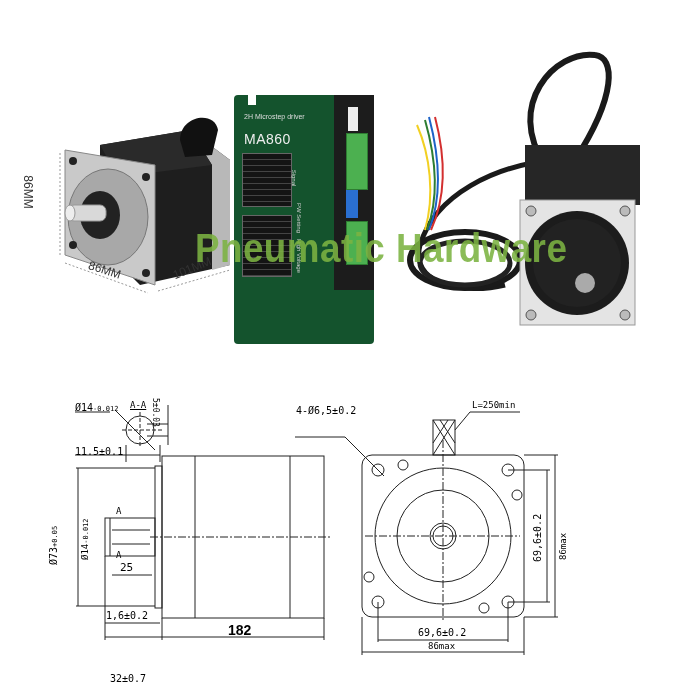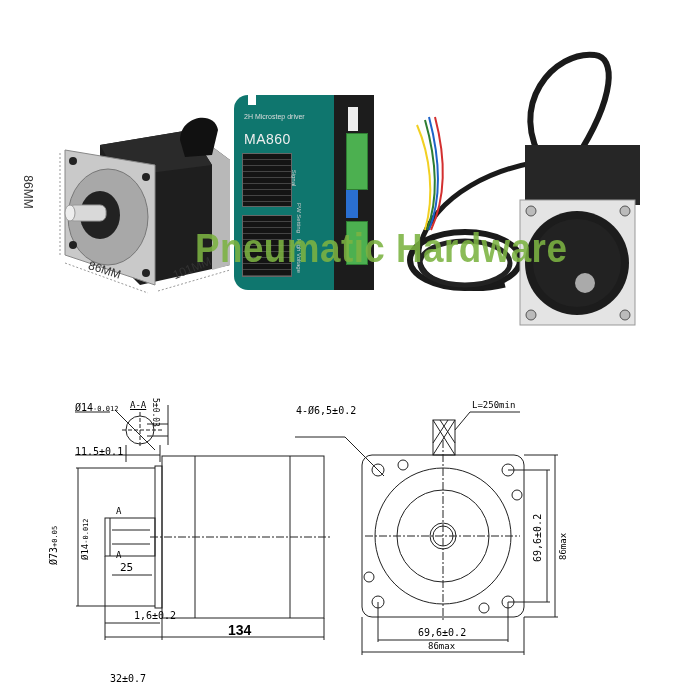--- a/index.html
+++ b/index.html
@@ -38,21 +38,21 @@
 
     <line x1="20" y1="58" x2="20" y2="160" stroke="#999" stroke-dasharray="2,2"></line>
     <line x1="25" y1="168" x2="108" y2="198" stroke="#999" stroke-dasharray="2,2"></line>
     <line x1="118" y1="196" x2="190" y2="175" stroke="#999" stroke-dasharray="2,2"></line>
   </svg>
   <div class="abs" style="left:-42px;top:90px;font-size:12px;color:#333;transform:rotate(90deg);transform-origin:center;width:60px;text-align:center;">86MM</div>
   <div class="abs" style="left:48px;top:168px;font-size:12px;color:#333;transform:rotate(18deg);">86MM</div>
   <div class="abs" style="left:132px;top:166px;font-size:12px;color:#333;transform:rotate(-22deg);">101MM</div>
 </div>
 
-<div class="abs" style="left:234px;top:95px;width:140px;height:195px;background:#0f766e;border-radius:14px;">
+<div class="abs" style="left:234px;top:95px;width:140px;height:249px;background:#14532d;border-radius:4px;">
   <div class="abs" style="left:14px;top:0;width:8px;height:10px;background:#fff;"></div>
   <div class="abs" style="left:10px;top:18px;font-size:7px;color:#ddd;">2H Microstep driver</div>
   <div class="abs" style="left:10px;top:36px;font-size:14px;color:#eee;letter-spacing:0.5px;">MA860</div>
 
   <div class="abs" style="left:8px;top:58px;width:48px;height:52px;border:1px solid #666;background:repeating-linear-gradient(#141414 0 5px,#444 5px 6px);"></div>
   <div class="abs" style="left:8px;top:120px;width:48px;height:60px;border:1px solid #666;background:repeating-linear-gradient(#141414 0 5px,#444 5px 6px);"></div>
 
   <div class="abs" style="left:52px;top:80px;font-size:6px;color:#ccc;transform:rotate(90deg);">Signal</div>
   <div class="abs" style="left:50px;top:120px;font-size:6px;color:#ccc;transform:rotate(90deg);">PW Setting</div>
   <div class="abs" style="left:48px;top:158px;font-size:6px;color:#ccc;transform:rotate(90deg);">High Voltage</div>
@@ -183,21 +183,21 @@
 <div class="abs" style="left:75px;top:446px;font-size:10px;font-family:'DejaVu Sans Mono',monospace;text-align:right;">11.5±0.1</div>
 <div class="abs" style="left:116px;top:506px;font-size:9px;font-family:'DejaVu Sans Mono',monospace;">A</div>
 <div class="abs" style="left:116px;top:550px;font-size:9px;font-family:'DejaVu Sans Mono',monospace;">A</div>
 <div class="abs" style="left:120px;top:561px;font-size:11px;font-family:'DejaVu Sans Mono',monospace;">25</div>
 <div class="abs" style="left:48px;top:565px;font-size:10px;font-family:'DejaVu Sans Mono',monospace;transform:rotate(-90deg);transform-origin:left top;white-space:nowrap;">
   <span>Ø73</span><span style="font-size:7px;">+0.05</span>
 </div>
 <div class="abs" style="left:80px;top:560px;font-size:9px;font-family:'DejaVu Sans Mono',monospace;transform:rotate(-90deg);transform-origin:left top;white-space:nowrap;">
   <span>Ø14</span><span style="font-size:7px;">-0.012</span>
 </div>
-<div class="abs" style="left:106px;top:610px;font-size:10px;font-family:'DejaVu Sans Mono',monospace;padding-left:28px;">1,6±0.2</div>
+<div class="abs" style="left:106px;top:610px;font-size:10px;font-family:'DejaVu Sans Mono',monospace;">1,6±0.2</div>
 <div class="abs" style="left:110px;top:625px;font-size:10px;font-family:'DejaVu Sans Mono',monospace;margin-top:48px;">32±0.7</div>
-<div class="abs" style="left:228px;top:622px;font-size:14px;font-weight:bold;">134</div>
+<div class="abs" style="left:228px;top:622px;font-size:14px;font-weight:bold;">182</div>
 <div class="abs" style="left:296px;top:405px;font-size:10px;font-family:'DejaVu Sans Mono',monospace;">4-Ø6,5±0.2</div>
 <div class="abs" style="left:472px;top:400px;font-size:9px;font-family:'DejaVu Sans Mono',monospace;">L=250min</div>
 <div class="abs" style="left:532px;top:562px;font-size:10px;font-family:'DejaVu Sans Mono',monospace;transform:rotate(-90deg);transform-origin:left top;white-space:nowrap;">69,6±0.2</div>
 <div class="abs" style="left:558px;top:560px;font-size:9px;font-family:'DejaVu Sans Mono',monospace;transform:rotate(-90deg);transform-origin:left top;white-space:nowrap;">86max</div>
 <div class="abs" style="left:418px;top:627px;font-size:10px;font-family:'DejaVu Sans Mono',monospace;">69,6±0.2</div>
 <div class="abs" style="left:428px;top:641px;font-size:9px;font-family:'DejaVu Sans Mono',monospace;">86max</div>
 
 </body></html>

